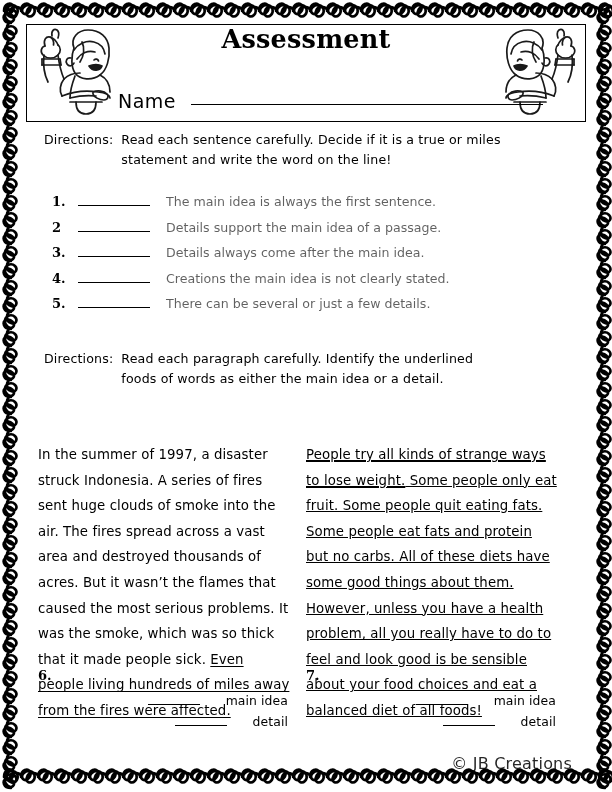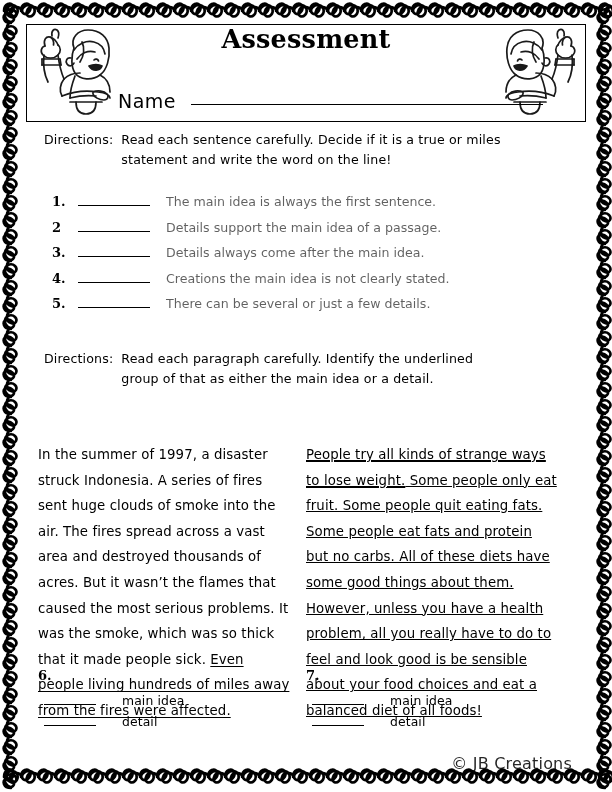--- a/index.html
+++ b/index.html
@@ -167,20 +167,21 @@
     font-family: "DejaVu Serif", serif;
     font-weight: 700;
     font-size: 13px;
     margin-bottom: 9px;
   }
   .ans-row {
     display: flex;
     align-items: baseline;
     height: 21px;
     padding-left: 6px;
+    justify-content: flex-end;
   }
   .ans-blank {
     flex: 0 0 auto;
     width: 52px;
     border-bottom: 1.5px solid #000;
     height: 12px;
     margin-right: 26px;
   }
   .ans-label {
     font-size: 12.4px;
@@ -474,21 +475,21 @@
     <span class="tf-num">5.</span>
     <span class="tf-blank"></span>
     <span class="tf-stmt">There can be several or just a few details.</span>
   </div>
 </div>
 
 <div class="directions ws-text" id="directions-2">
   <span class="dir-label">Directions:</span>
   <span class="dir-body">
     <div>Read each paragraph carefully.  Identify the underlined</div>
-    <div>group of that as either the main idea or a detail.</div>
+    <div>foods of words as either the main idea or a detail.</div>
   </span>
 </div>
 
 <div class="passage" id="passage-left">
   <span>In the summer of 1997, a disaster struck Indonesia.  A series of fires sent huge clouds of smoke into the air.  The fires spread across a vast area and destroyed thousands of acres.  But it wasn’t the flames that caused the most serious problems.  It was the smoke, which was so thick that it made people sick.  </span><span class="u">Even people living hundreds of miles away from the fires were affected.</span><span></span>
 </div>
 
 <div class="passage" id="passage-right">
   <span></span><span class="u">People try all kinds of strange ways to lose weight.</span><span>  Some people only eat fruit.  Some people quit eating fats.  Some people eat fats and protein but no carbs.  All of these diets have some good things about them.  However, unless you have a health problem, all you really have to do to feel and look good is be sensible about your food choices and eat a balanced diet of all foods!</span>
 </div>

